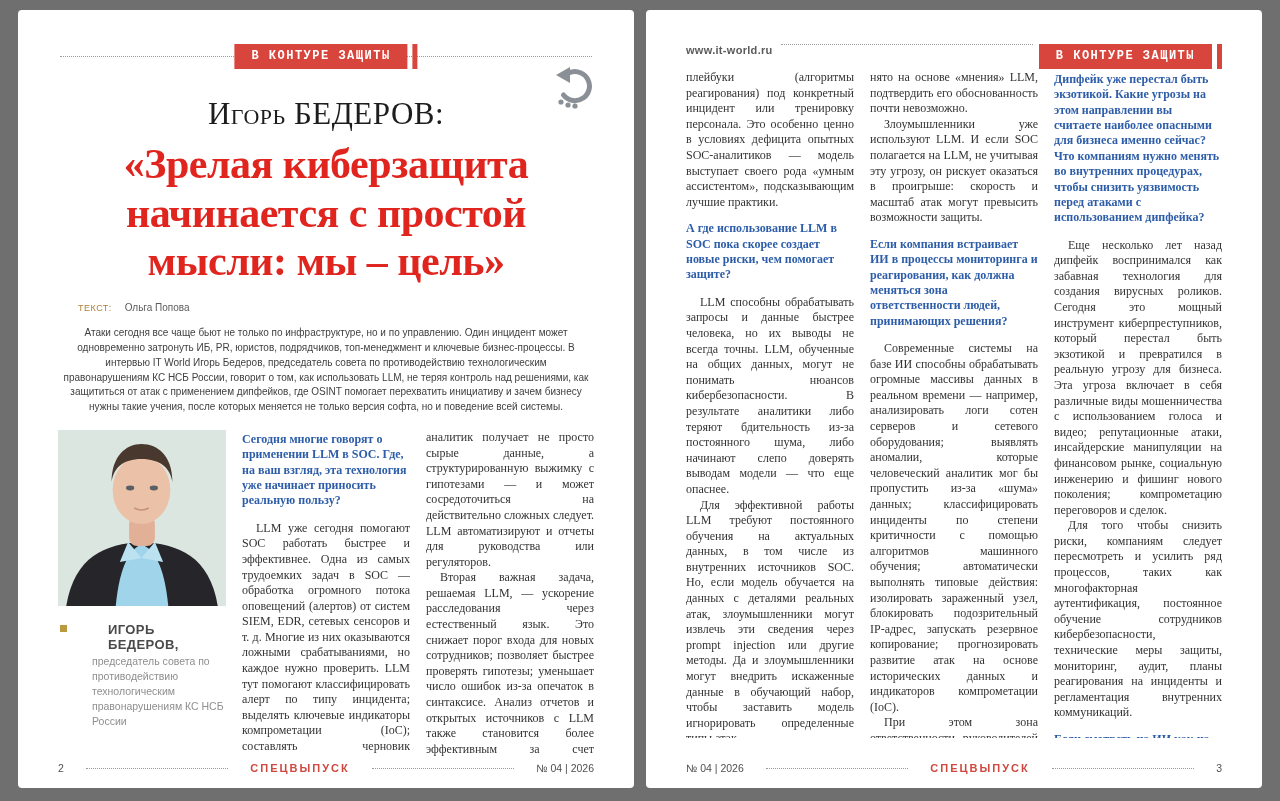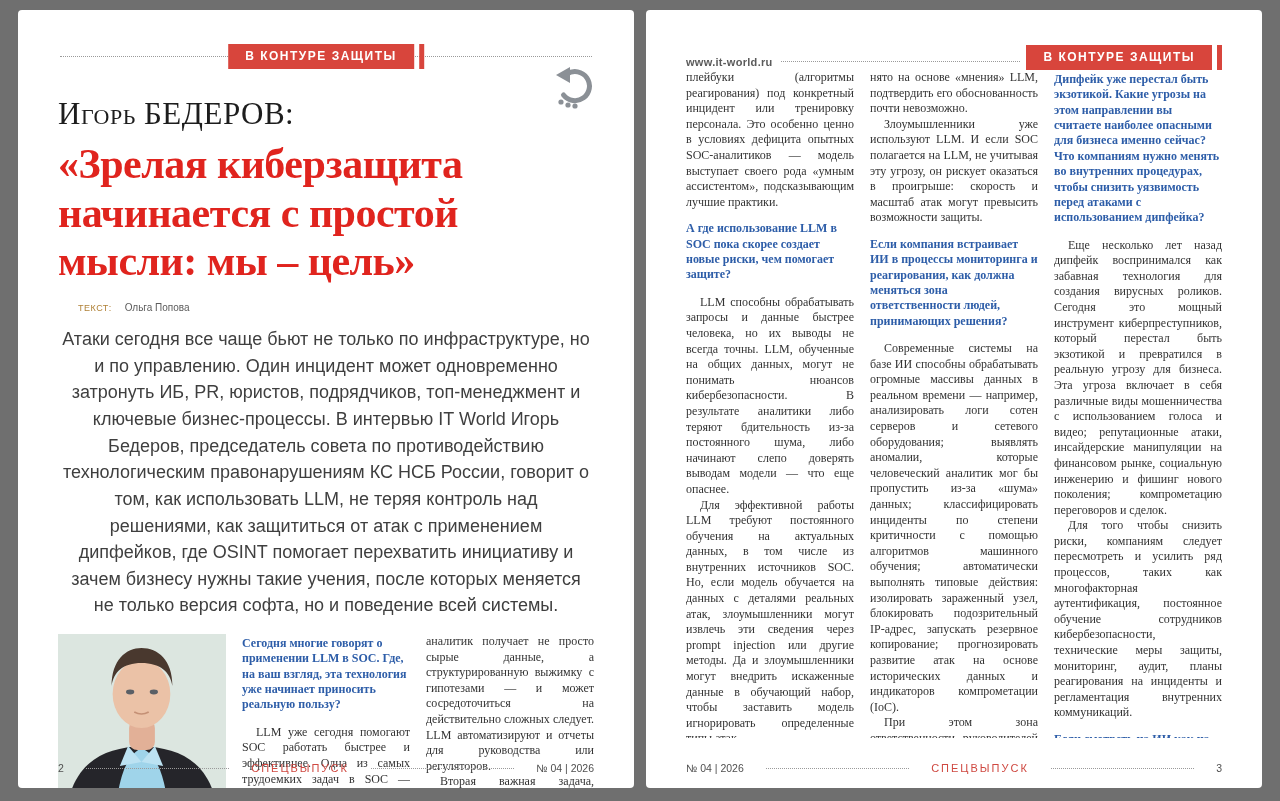--- a/index.html
+++ b/index.html
@@ -7,70 +7,70 @@
   body { background:#6f6f6f; font-family:"Liberation Serif","DejaVu Serif",serif; }
 
   .spread { display:flex; gap:12px; padding:10px 18px 13px; width:1280px; height:801px; }
   .page { background:#ffffff; width:616px; height:778px; border-radius:4px; position:relative; padding:0 40px; overflow:hidden; }
 
   
   .dotted { border-top:1px dotted #9a9a9a; }
   .lp-header { margin-top:34px; position:relative; height:26px; }
   .lp-header .rule { position:absolute; left:2px; right:2px; top:12px; }
   .banner-wrap { position:absolute; left:50%; transform:translateX(-50%); top:0; display:flex; align-items:stretch; }
-  .banner { background:var(--red); color:#fff; font-family:Liberation Sans, sans-serif;
+  .banner { background:var(--red); color:#fff; font-family:Liberation Mono, monospace;
             font-size:12px; font-weight:bold; letter-spacing:1.5px; padding:5px 17px 6px; white-space:nowrap; }
   .banner-tick { width:5px; background:var(--red); margin-left:5px; }
 
-  .rp-header { margin-top:34px; display:flex; align-items:flex-end; height:26px; }
+  .rp-header { margin-top:34px; display:flex; align-items:flex-start; height:26px; }
   .site-url { font-family:"Liberation Sans","DejaVu Sans",sans-serif; font-size:11px; font-weight:bold;
               color:#5b5b5b; letter-spacing:.3px; padding-bottom:2px; text-decoration:none; }
   .rp-header .rule { flex:1; margin:0 6px 8px 8px; }
   .rp-banner-wrap { display:flex; align-items:stretch; }
 
   
   .undo { position:absolute; right:38px; top:52px; width:46px; height:48px; }
 
   
-  .title-block { margin-top:26px; }
+  .title-block { margin-top:26px; text-align:center; }
   .title-name { font-variant:small-caps; font-size:31px; color:#1d1d1d; letter-spacing:.5px; }
   .title-quote { margin-top:8px; color:var(--title-red); font-weight:bold; font-size:42px;
                  line-height:1.16; white-space:pre-line; letter-spacing:-.5px; }
 
   .byline { margin:16px 0 0 20px; font-family:"Liberation Sans","DejaVu Sans",sans-serif; font-size:10px; }
   .byline .lbl { color:#b08238; text-transform:uppercase; letter-spacing:.5px; font-size:9px; }
   .byline .nm { color:#5c5c5c;padding-left:10px; }
 
   .lead { margin:13px auto 0; max-width:528px; text-align:center;
-          font-family:"Liberation Sans","DejaVu Sans",sans-serif; font-size:18px;
+          font-family:"Liberation Sans","DejaVu Sans",sans-serif; font-size:10px;
           line-height:1.48; color:#3f3f3f; }
 
   
   .cols { display:grid; grid-template-columns:repeat(3,1fr); column-gap:16px; margin-top:15px; }
   .lp-cols { height:327px; }
   .rp-cols { height:668px; margin-top:0; }
   .col { overflow:hidden; font-size:12px; line-height:1.3; color:#333333; text-align:justify; }
   .col p.para { text-indent:14px; }
   .col p.cont { text-indent:0; }
   .col p.question { color:var(--blue); font-weight:bold; text-align:left; margin:11px 0 12px; line-height:1.28; }
   .col p.question:first-child { margin-top:2px; }
 
   
   .photo-col { overflow:hidden; }
   .photo { width:100%; height:176px; display:block; }
   .caption { margin-top:16px; display:flex; font-family:"Liberation Sans","DejaVu Sans",sans-serif; }
   .cap-bullet { width:7px; height:7px; background:#b99a3f; margin:3px 9px 0 2px; flex:none; }
-  .cap-name { font-size:11px; font-weight:normal; color:#4a4a4a; letter-spacing:.4px;padding-left:32px; }
+  .cap-name { font-size:13px; font-weight:bold; color:#4a4a4a; letter-spacing:.4px;padding-left:32px; }
   .cap-role { font-size:10.5px; color:#8f8f8f; line-height:1.42; margin-top:2px;margin-left:16px; }
 
   
   .footer { position:absolute; left:40px; right:40px; bottom:14px; display:flex; align-items:center;
             font-family:"Liberation Sans","DejaVu Sans",sans-serif; font-size:10.5px; color:#4f4f4f; }
   .footer .dots { flex:1; border-top:1px dotted #9a9a9a; margin:0 22px; }
-  .footer .special { color:#cf4840; font-weight:normal; letter-spacing:2px; font-size:11px; }
+  .footer .special { color:#cf4840; font-weight:bold; letter-spacing:2px; font-size:11px; }
 </style>
 </head>
 <body>
 
 <div class="spread" style="--red:#d8453c; --title-red:#e0241e; --blue:#2d5da8;">
 
   <div class="page">
 
     <div class="lp-header">
       <div class="rule dotted"></div>

